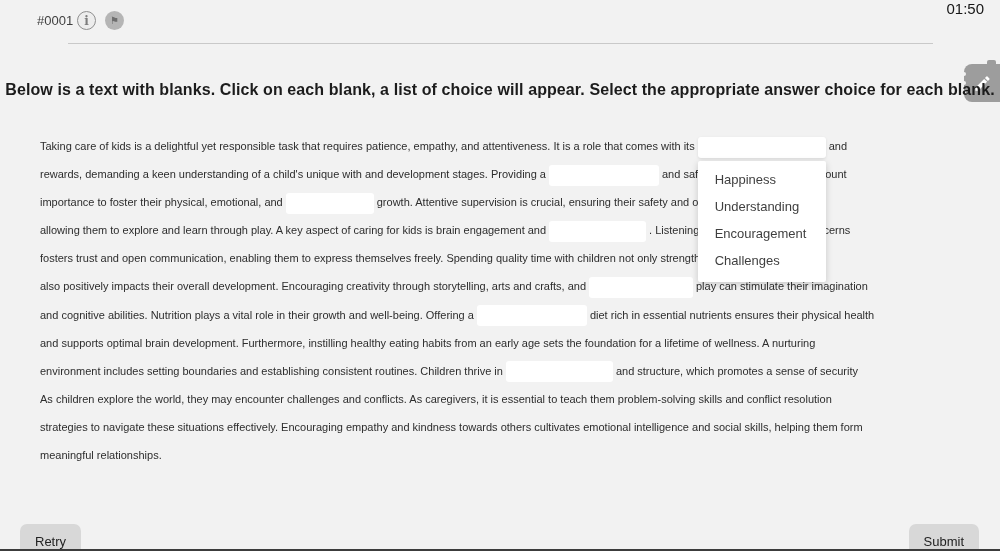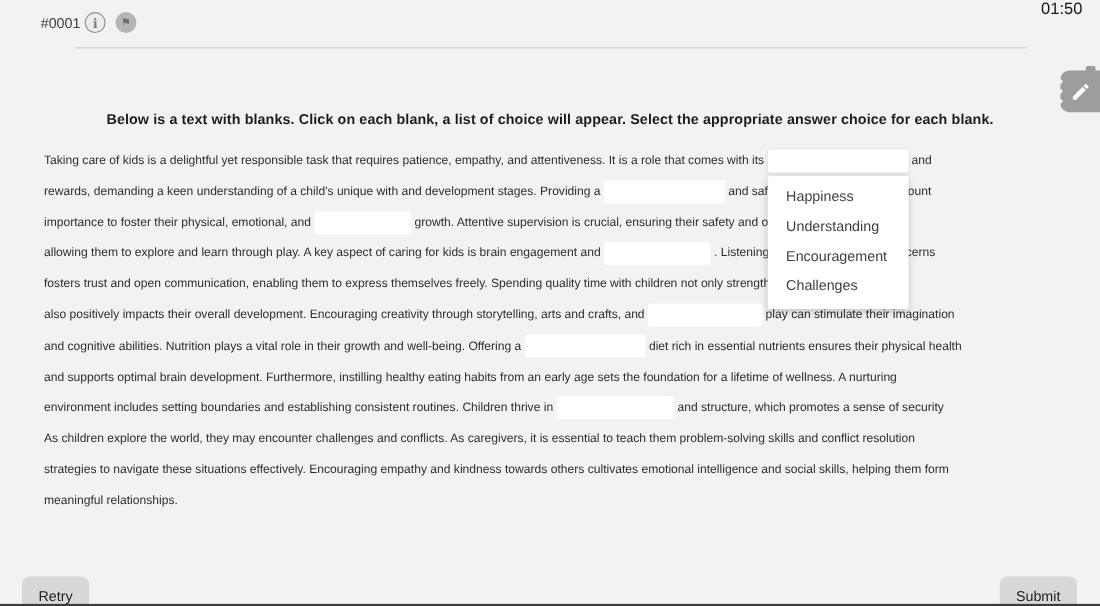--- a/index.html
+++ b/index.html
@@ -51,23 +51,22 @@
   }
   .notes-tab .notch {
     position: absolute; left: -2px; width: 4px; height: 4px;
     background: #f2f2f2; border-radius: 50%;
   }
   .n1 { top: 8px; } .n2 { top: 17px; } .n3 { top: 26px; }
 
   
   .instruction {
     position: absolute; top: 81px; left: 0; right: 0;
-    text-align: center; font-weight: bold; font-size: 13px; color: #1c1c1c;
+    text-align: center; font-weight: bold; font-size: 16px; color: #1c1c1c;
     letter-spacing: 0.1px;
-    margin-top: 20px;
   }
 
   
   .passage {
     position: absolute; top: 132px; left: 40px; width: 906px;
   }
   .pline {
     height: 28.1px; line-height: 28.1px; white-space: nowrap;
     font-size: 11px; color: #2d2d2d;
   }

